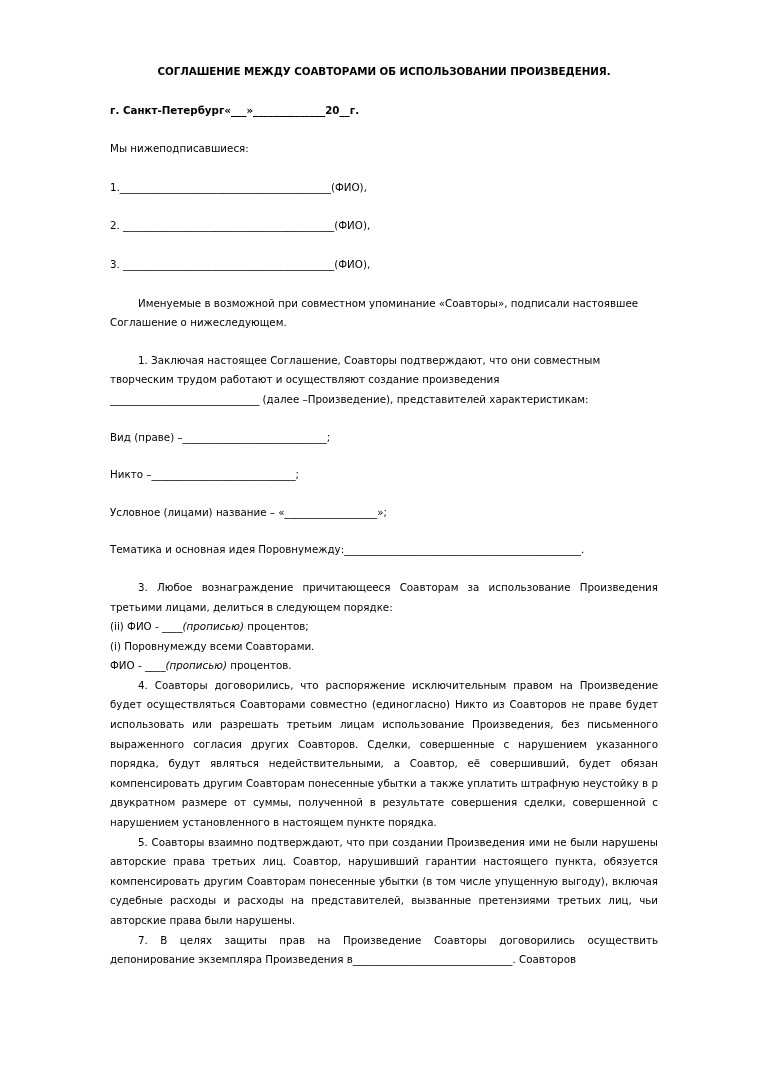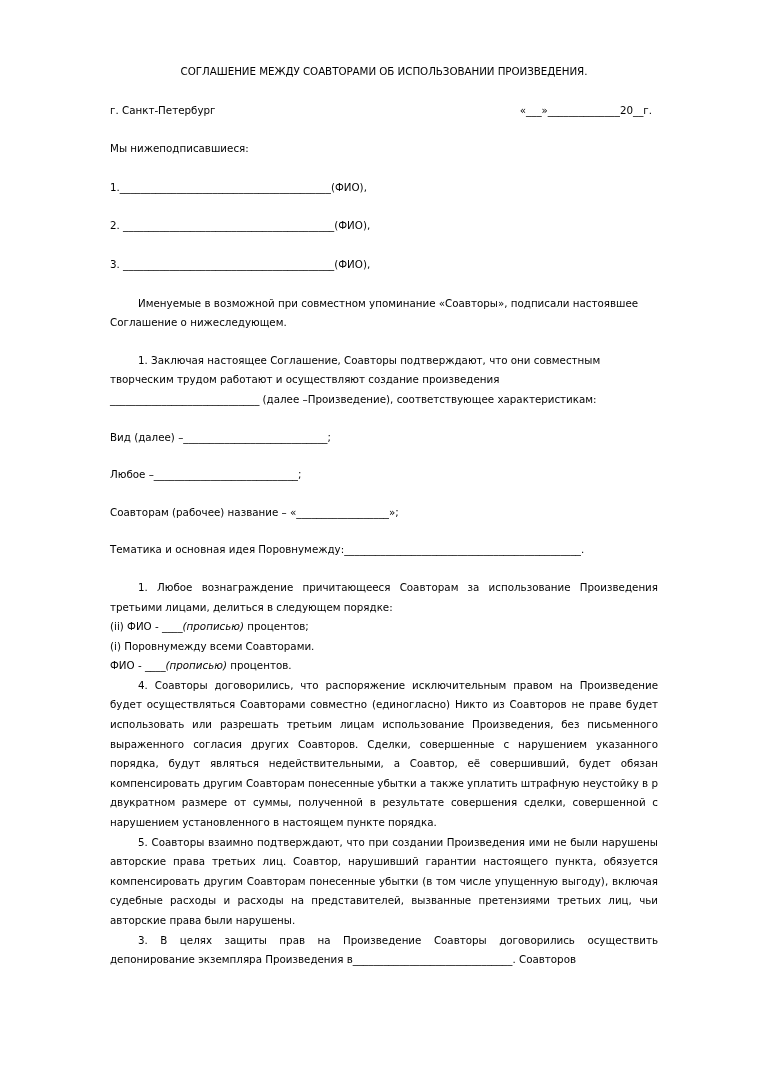--- a/index.html
+++ b/index.html
@@ -23,35 +23,35 @@
     position: absolute;
     left: 110px;
     top: 62px;
     width: 548px;
     font-size: 10.3px;
     line-height: 19.6px;
   }
 
   .doc-title {
     text-align: center;
-    font-weight: normal;
+    font-weight: bold;
     font-size: 10.3px;
     letter-spacing: -0.05px;
     margin: 0 0 0 0;
     padding: 0;
     white-space: nowrap;
   }
 
   .spacer-sm { height: 19px; }
 
   .row-between {
     display: flex;
-    justify-content: space-between;
     align-items: baseline;
     white-space: nowrap;
+    font-weight: bold;
   }
   .date-line { padding-right: 6px; }
 
   p.blk {
     margin: 0;
     padding: 0;
   }
 
   .just {
     text-align: justify;
@@ -118,66 +118,66 @@
       <span>_________________________________________</span><span>(ФИО),</span>
     </p>
 
     <div class="spacer-sm"></div>
 
     <p class="blk ind">Именуемые в возможной при совместном упоминание «Соавторы», подписали настоявшее Соглашение о нижеследующем.</p>
 
     <div class="gap-field"></div>
 
     <p class="blk ind"><span>1.  Заключая настоящее Соглашение, Соавторы подтверждают, что они совместным творческим трудом работают и осуществляют создание произведения</span></p>
-    <p class="blk"><span>_____________________________</span><span> (далее –Произведение), соответствующее характеристикам:</span></p>
+    <p class="blk"><span>_____________________________</span><span> (далее –Произведение), представителей характеристикам:</span></p>
 
     <div class="gap-field"></div>
 
     <p class="blk sub">
-      <span>Вид (далее) –</span><span>____________________________</span><span>;</span>
+      <span>Вид (праве) –</span><span>____________________________</span><span>;</span>
     </p>
 
     <div class="gap-field"></div>
 
     <p class="blk sub">
-      <span>Любое –</span><span>____________________________</span><span>;</span>
+      <span>Никто –</span><span>____________________________</span><span>;</span>
     </p>
 
     <div class="gap-field"></div>
 
     <p class="blk sub">
-      <span>Соавторам (рабочее) название – «</span><span>__________________</span><span>»;</span>
+      <span>Условное (лицами) название – «</span><span>__________________</span><span>»;</span>
     </p>
 
     <div class="gap-field"></div>
 
     <p class="blk sub">
       <span>Тематика и основная идея Поровнумежду:</span><span>______________________________________________</span><span>.</span>
     </p>
 
     <div class="gap-field"></div>
 
 
-    <p class="blk just ind">1. Любое вознаграждение причитающееся Соавторам за использование Произведения третьими лицами, делиться в следующем порядке:</p>
+    <p class="blk just ind">3. Любое вознаграждение причитающееся Соавторам за использование Произведения третьими лицами, делиться в следующем порядке:</p>
 
     <p class="blk sub-roman">
       <span>(ii)</span>
       <span>ФИО - </span><span>____</span><i class="it">(прописью)</i><span> процентов;</span>
     </p>
 
     <p class="blk sub-roman">
       <span>(i)</span>
       <span>Поровнумежду всеми Соавторами.</span>
     </p>
 
 
     <p class="blk sub3">
       <span>ФИО - </span><span>____</span><i class="it">(прописью)</i><span> процентов.</span>
     </p>
 
     <p class="blk just ind">4. Соавторы договорились, что распоряжение исключительным правом на Произведение будет осуществляться Соавторами совместно (единогласно) Никто из Соавторов не праве будет использовать или разрешать третьим лицам использование Произведения, без письменного выраженного согласия других Соавторов. Сделки, совершенные с нарушением указанного порядка, будут являться недействительными, а Соавтор, её совершивший, будет обязан компенсировать другим Соавторам понесенные убытки а также уплатить штрафную неустойку в р двукратном размере от суммы, полученной в результате совершения сделки, совершенной с нарушением установленного в настоящем пункте порядка.</p>
 
     <p class="blk just ind">5. Соавторы взаимно подтверждают, что при создании Произведения ими не были нарушены авторские права третьих лиц.  Соавтор, нарушивший гарантии настоящего пункта, обязуется компенсировать другим Соавторам понесенные убытки (в том числе упущенную выгоду), включая судебные расходы и расходы на представителей, вызванные претензиями третьих лиц, чьи авторские права были нарушены.</p>
 
-    <p class="blk just-full ind"><span>3. В целях защиты прав на Произведение Соавторы договорились осуществить депонирование экземпляра Произведения в</span><span>_______________________________</span><span>.        Соавторов</span></p>
+    <p class="blk just-full ind"><span>7. В целях защиты прав на Произведение Соавторы договорились осуществить депонирование экземпляра Произведения в</span><span>_______________________________</span><span>.        Соавторов</span></p>
 
   </div>
 </div>
 
 </body></html>

